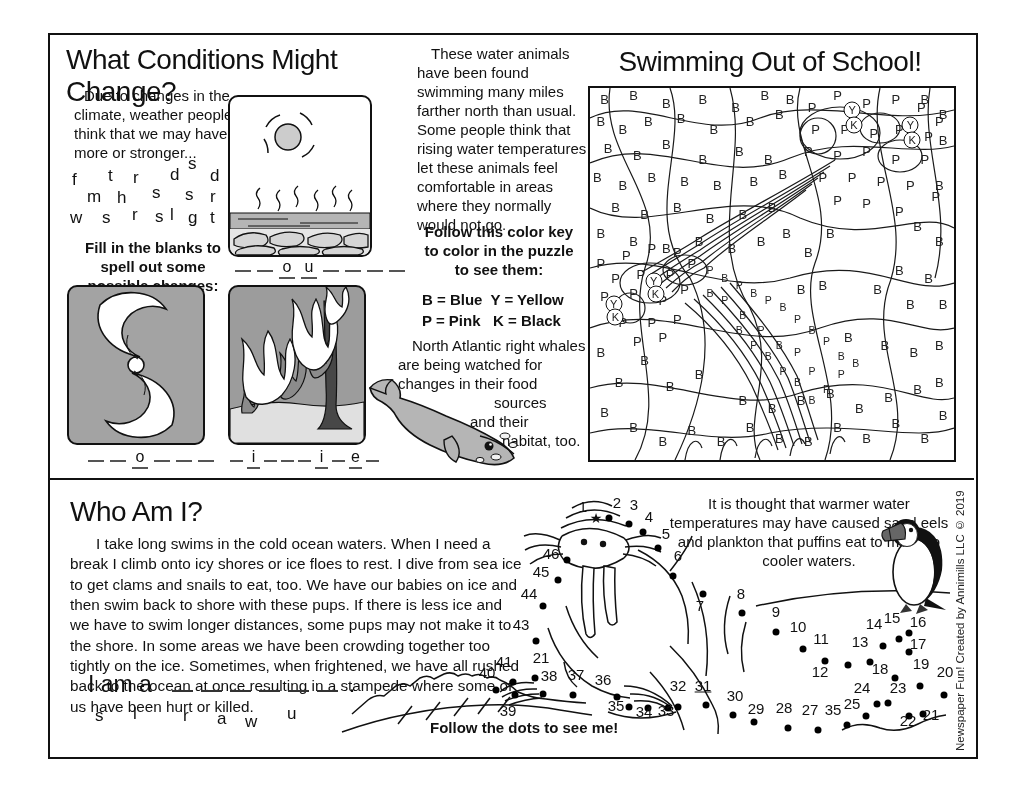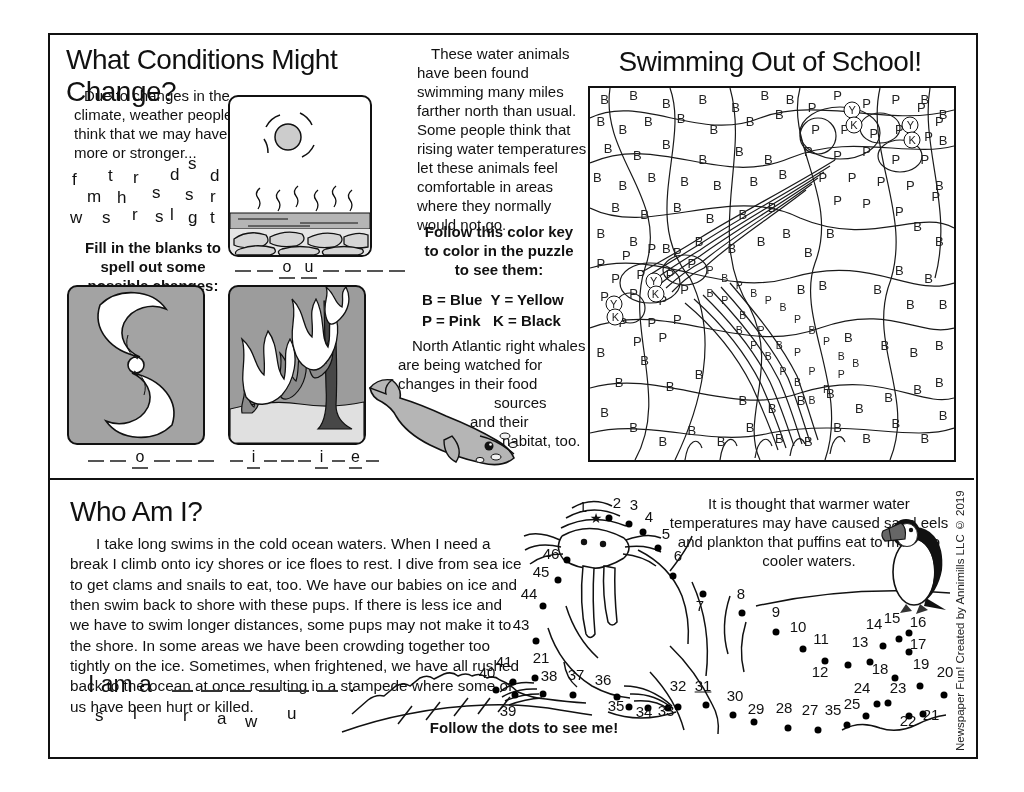--- a/index.html
+++ b/index.html
@@ -378,21 +378,21 @@
   </div>
   <div class="scatter" id="scatter-bottom" style="left:95px;top:698px;width:230px;height:36px;font-size:19px;">
       <span style="left: 0px; top: 8px;">s</span>
       <span style="left: 38px; top: 6px;">l</span>
       <span style="left: 88px; top: 8px;">r</span>
       <span style="left: 122px; top: 11px;">a</span>
       <span style="left: 150px; top: 14px;">w</span>
       <span style="left: 192px; top: 6px;">u</span>
     </div>
 
-  <div class="abs para bold" style="left:414px;top:718px;width:220px;text-align:center;">Follow the dots to see me!</div>
+  <div class="abs para bold" style="left:430px;top:718px;width:220px;">Follow the dots to see me!</div>
   <div class="abs para" style="left:668px;top:494px;width:282px;text-align:center;">It is thought that warmer water temperatures may have caused sand eels and plankton that puffins eat to move to cooler waters.</div>
 
   <div class="dots-area" id="dots-area">
     <svg width="620" height="272" viewBox="0 0 620 272" style="position:absolute;left:0;top:0;">
       <g fill="none" stroke="#111" stroke-width="1.5">
         <path d="M232,22 Q252,10 272,20"></path>
           <path d="M226,32 Q252,17 280,30"></path>
           <path d="M221,42 Q252,26 286,40"></path>
         <path d="M222,50 Q250,34 284,52"></path>
           <path d="M224,74 Q252,92 284,72"></path>

